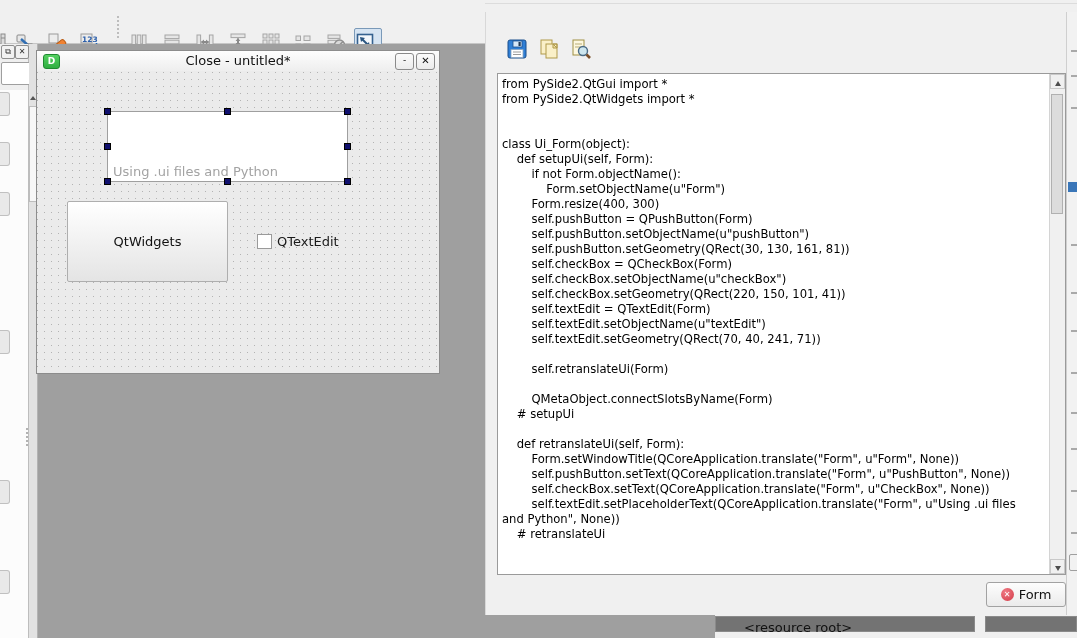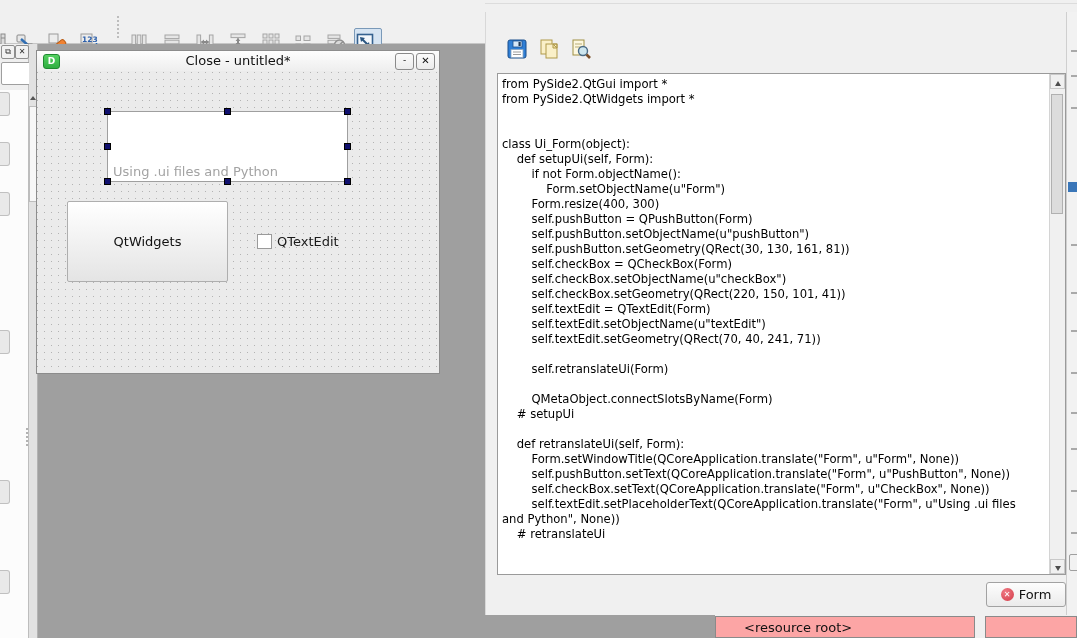--- a/index.html
+++ b/index.html
@@ -80,21 +80,21 @@
     display:flex;align-items:center;justify-content:center;gap:5px;font-size:13px;color:#111;}
   .close-glyph{width:13px;height:13px;border-radius:50%;background:radial-gradient(circle at 35% 30%,#ef7a84,#d33a47);
     color:#fff;font-size:8px;line-height:13px;text-align:center;font-weight:bold;}
   
   .rsliver{left:1066px;top:12px;width:11px;height:603px;background:#f2f2f2;border-left:1px solid #cfcfcf;}
   .rs-dash{position:absolute;left:4px;width:6px;height:2px;background:#a9a9a9;}
   .rs-sel{position:absolute;left:1px;width:10px;height:10px;background:#3a76b8;}
   .rs-outline{position:absolute;left:2px;width:8px;height:15px;border:1px solid #9f9f9f;border-radius:2px;}
   
   .bdock-gray{left:38px;top:615px;width:677px;height:23px;background:#9f9f9f;}
-  .bpanel{position:absolute;top:616px;background:#fca5a5;border:1px solid #8a8a8a;height:22px;box-sizing:border-box;}
+  .bpanel{position:absolute;top:616px;background:#737373;border:1px solid #8a8a8a;height:16px;box-sizing:border-box;}
   .res-label{position:absolute;left:28px;top:3px;font-size:13px;color:#111;white-space:nowrap;}
   svg{display:block;}
 </style>
 </head>
 <body>
 
 <div id="screen">
 
   <div class="abs" style="left:485px;top:3px;width:592px;height:1px;background:#dcdcdc;"></div>
 

